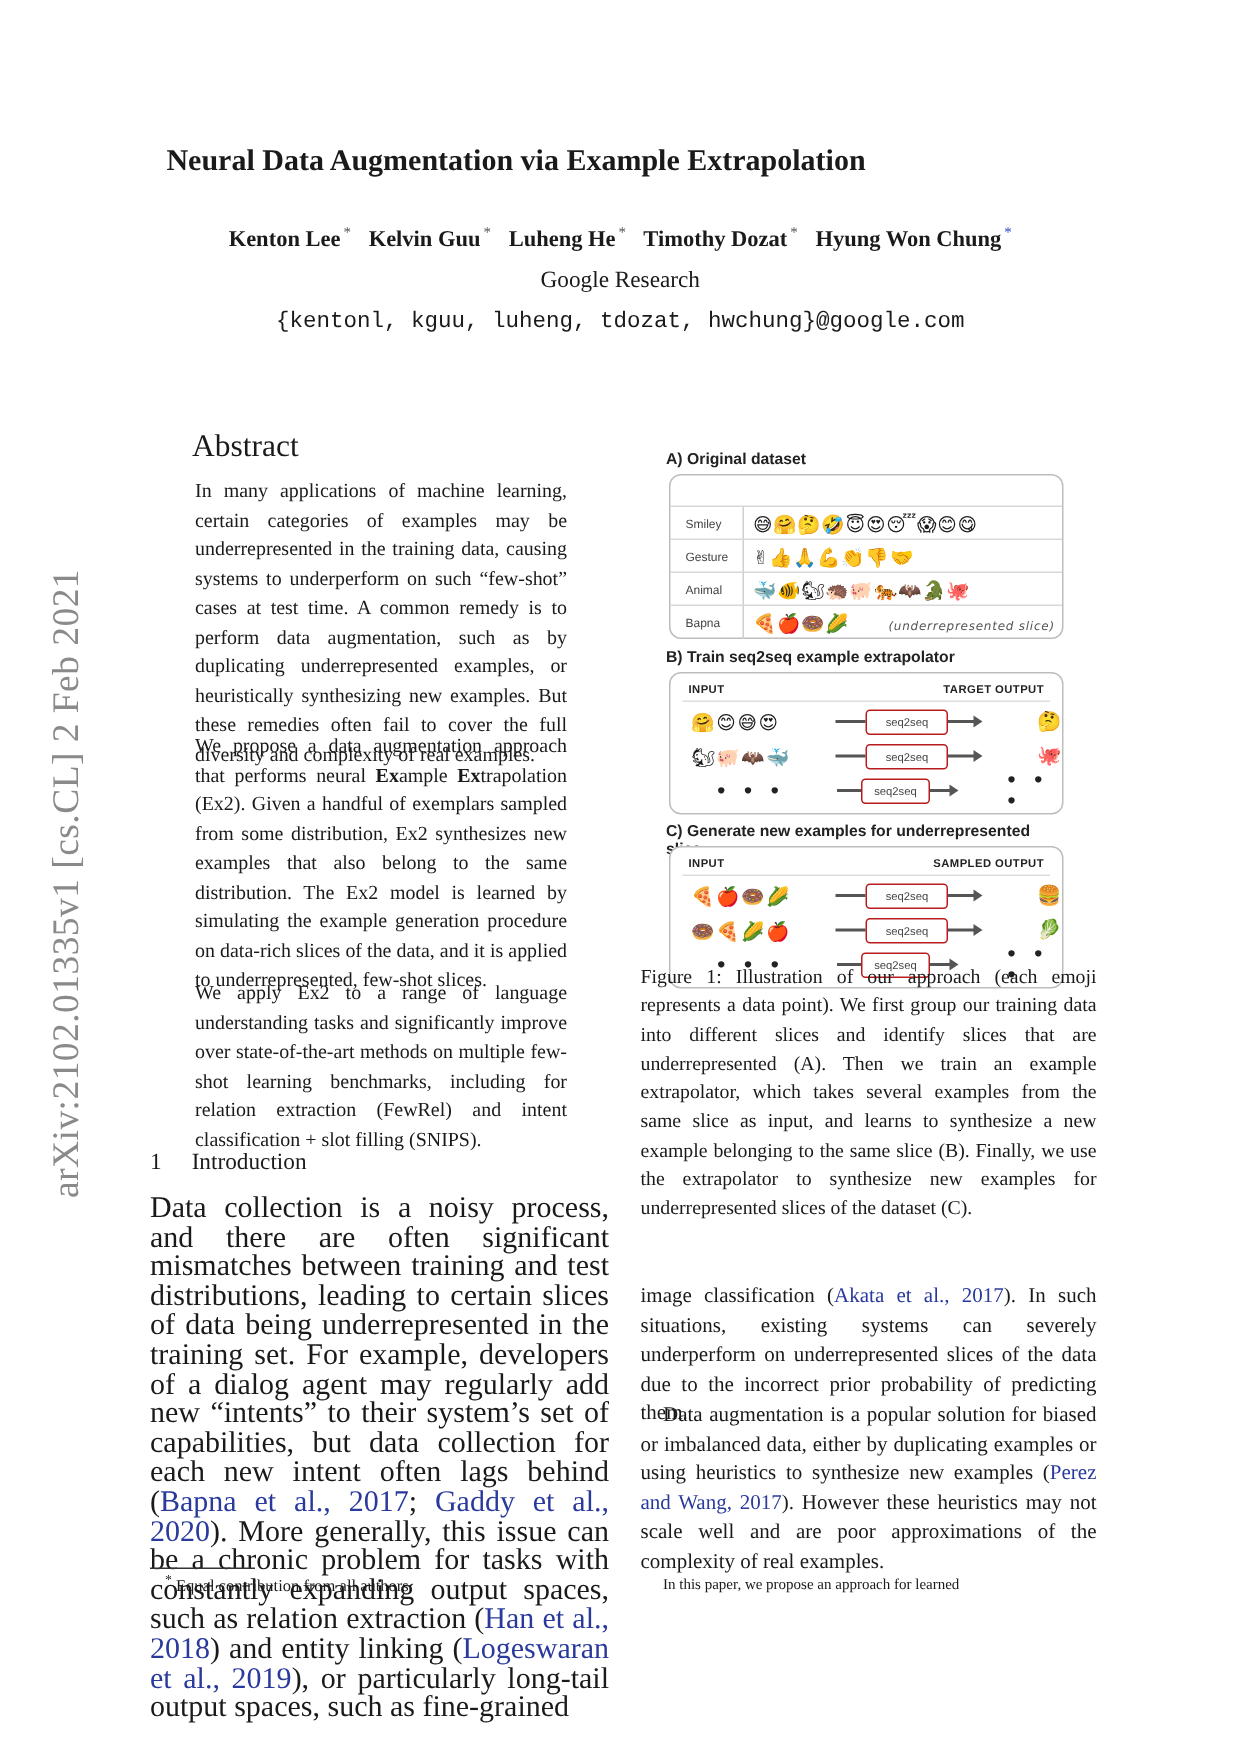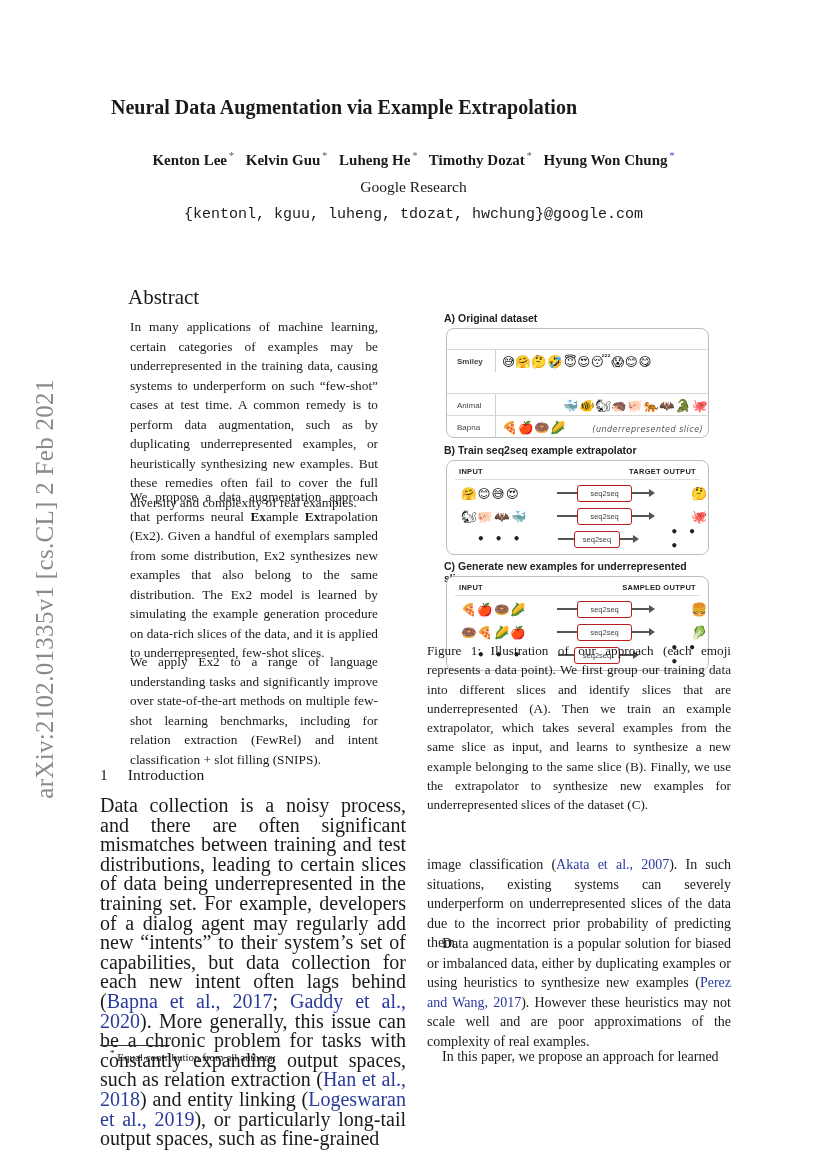--- a/index.html
+++ b/index.html
@@ -20,24 +20,24 @@
   .abs-p2 { left:130px; width:248px; top:487px; }
   .abs-p3 { left:130px; width:248px; top:652px; }
   .intro-h { left:100px; top:766px; font-weight:normal; font-size:15.5px; }
   .intro-h .num { margin-right:20px; }
   .intro-p { left:100px; width:306px; top:796px; font-size:20px; line-height:19.6px; }
   .cite { color:#2a3a9c; }
   .fn-rule { left:100px; top:1045px; width:70px; height:1px; background:#333; }
   .footnote { left:110px; top:1048px; font-size:11px; }
   .right-p1 { left:427px; width:304px; top:855px; font-size:14px; line-height:19.6px; }
   .right-p2 { left:427px; width:304px; top:934px; font-size:14px; line-height:19.6px; text-indent:15px; }
-  .right-p3 { left:427px; width:304px; top:1047px; font-size:14px; line-height:19.6px; text-indent:15px; }
+  .right-p3 { left:427px; width:304px; top:1047px; font-size:10px; line-height:19.6px; text-indent:15px; }
   .caption { left:427px; width:304px; top:641px; font-size:13.2px; line-height:19.3px; text-align:justify; }
   
-  .fig { font-family:"Liberation Sans", "DejaVu Sans", sans-serif;margin-top:12px; }
+  .fig { font-family:"Liberation Sans", "DejaVu Sans", sans-serif; }
   .fig-h { font-weight:bold; font-size:10.5px; color:#222; }
   .box { border:1px solid #bdbdbd; border-radius:8px; background:#fff; box-sizing:border-box; }
   .tbl-row { position:absolute; left:0; right:0; display:flex; align-items:center; border-top:1px solid #d8d8d8; }
   .tbl-row.first { border-top:none; }
   .lbl { width:38px; padding-left:10px; font-size:8px; color:#444; border-right:1px solid #d0d0d0; height:100%; display:flex; align-items:center; }
   .hdr { font-weight:bold; font-size:7.5px; letter-spacing:0.3px; color:#222; }
   .emo { padding-left:6px; font-size:12.5px; letter-spacing:0.5px; white-space:nowrap; font-family:"DejaVu Sans", sans-serif; }
   .under { font-style:italic; font-size:8px; color:#555; margin-left:26px; }
   .frow { position:absolute; left:0; right:0; height:22px; display:flex; align-items:center; }
   .fin { width:90px; padding-left:14px; font-size:12.5px; letter-spacing:1px; white-space:nowrap; font-family:"DejaVu Sans", sans-serif; }
@@ -73,25 +73,29 @@
 <div class="abs intro-h"><span class="num">1</span><span>Introduction</span></div>
 <div class="abs para intro-p"><span>Data collection is a noisy process, and there are often significant mismatches between training and test distributions, leading to certain slices of data being underrepresented in the training set. For example, developers of a dialog agent may regularly add new “intents” to their system’s set of capabilities, but data collection for each new intent often lags behind (</span><a class="cite">Bapna et al., 2017</a><span>; </span><a class="cite">Gaddy et al., 2020</a><span>). More generally, this issue can be a chronic problem for tasks with constantly expanding output spaces, such as relation extraction (</span><a class="cite">Han et al., 2018</a><span>) and entity linking (</span><a class="cite">Logeswaran et al., 2019</a><span>), or particularly long-tail output spaces, such as fine-grained</span></div>
 
 <div class="abs fn-rule"></div>
 <div class="abs footnote"><sup>*</sup> <span>Equal contribution from all authors.</span></div>
 
 <div class="abs fig" style="left:440px; top:298px; width:272px; height:370px;">
 
   <div class="abs fig-h" style="left:4px; top:2px;">A) Original dataset</div>
   <div class="abs box" style="left:6px; top:18px; width:263px; height:110px;">
-    <div class="tbl-row" style="top:20px; height:22px;font-weight:bold;">
+    <div class="tbl-row" style="top:20px; height:22px;">
       <div class="lbl">Smiley</div>
       <div class="emo">😅🤗🤔🤣😇😍😴😱😊😋</div>
     </div>
-    <div class="tbl-row" style="top:64px; height:22px;justify-content:space-between;">
+    <div class="tbl-row" style="top:42px; height:22px;">
+      <div class="lbl">Gesture</div>
+      <div class="emo">✌👍🙏💪👏👎🤝</div>
+    </div>
+    <div class="tbl-row" style="top:64px; height:22px;">
       <div class="lbl">Animal</div>
       <div class="emo">🐳🐠🐿🦔🐖🐅🦇🐊🐙</div>
     </div>
     <div class="tbl-row" style="top:86px; height:22px;">
       <div class="lbl">Bapna</div>
       <div class="emo"><span>🍕🍎🍩🌽</span><span class="under">(underrepresented slice)</span></div>
     </div>
   </div>
 
   <div class="abs fig-h" style="left:4px; top:134px;">B) Train seq2seq example extrapolator</div>
@@ -146,15 +150,15 @@
       <div class="line"></div>
       <div class="s2s">seq2seq</div>
       <div class="arrow"></div>
       <div class="fout dots" style="margin-left:36px;">• • •</div>
     </div>
   </div>
 </div>
 
 <div class="abs caption">Figure 1: Illustration of our approach (each emoji represents a data point). We first group our training data into different slices and identify slices that are underrepresented (A). Then we train an example extrapolator, which takes several examples from the same slice as input, and learns to synthesize a new example belonging to the same slice (B). Finally, we use the extrapolator to synthesize new examples for underrepresented slices of the dataset (C).</div>
 
-<div class="abs para right-p1"><span>image classification (</span><a class="cite">Akata et al., 2007</a><span>). In such situations, existing systems can severely underperform on underrepresented slices of the data due to the incorrect prior probability of predicting them.</span></div>
+<div class="abs para right-p1"><span>image classification (</span><a class="cite">Akata et al., 2017</a><span>). In such situations, existing systems can severely underperform on underrepresented slices of the data due to the incorrect prior probability of predicting them.</span></div>
 <div class="abs para right-p2"><span>Data augmentation is a popular solution for biased or imbalanced data, either by duplicating examples or using heuristics to synthesize new examples (</span><a class="cite">Perez and Wang, 2017</a><span>). However these heuristics may not scale well and are poor approximations of the complexity of real examples.</span></div>
 <div class="abs para right-p3">In this paper, we propose an approach for learned</div>
 
 </body></html>

